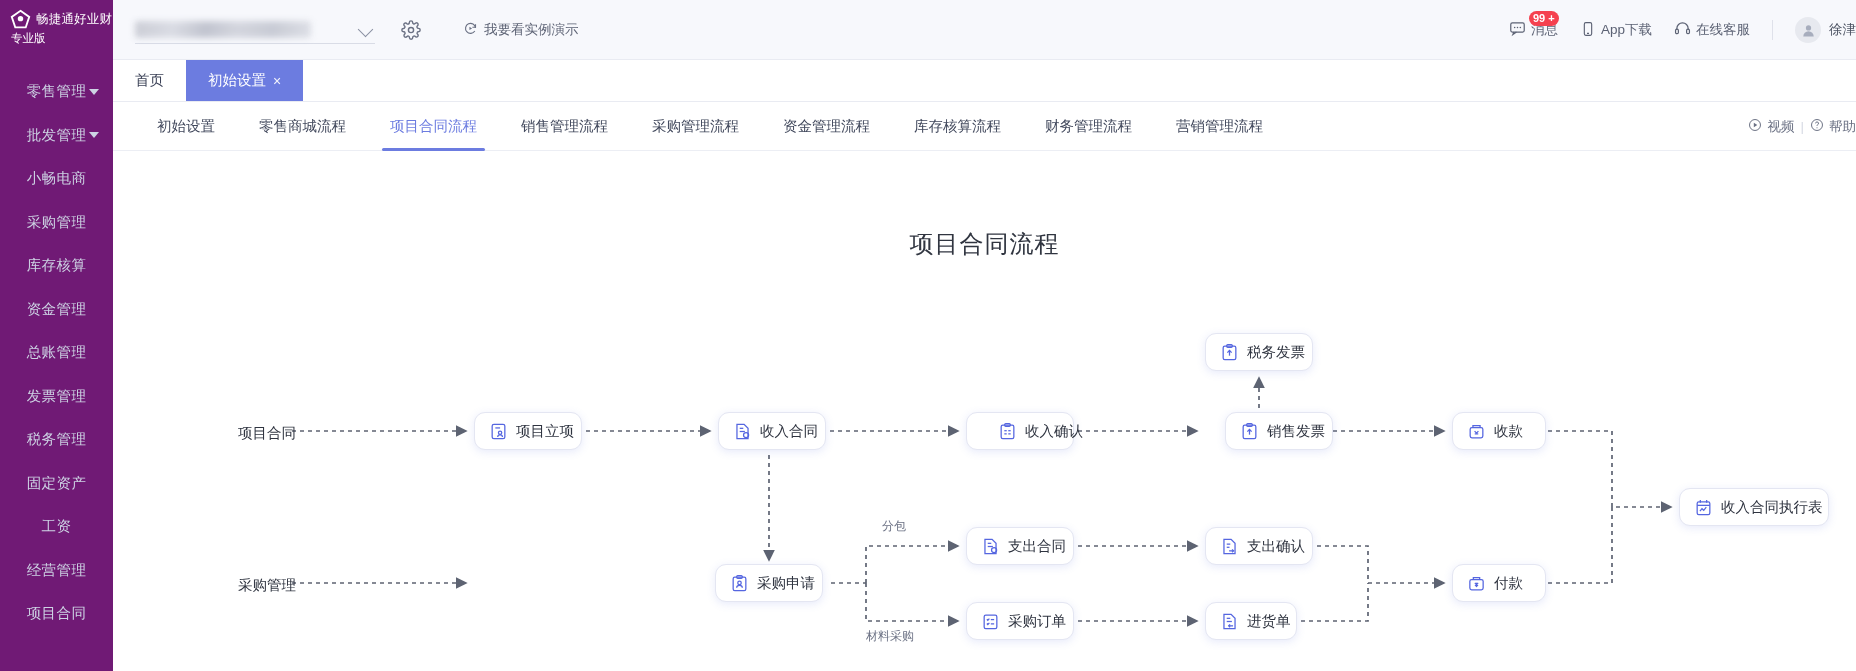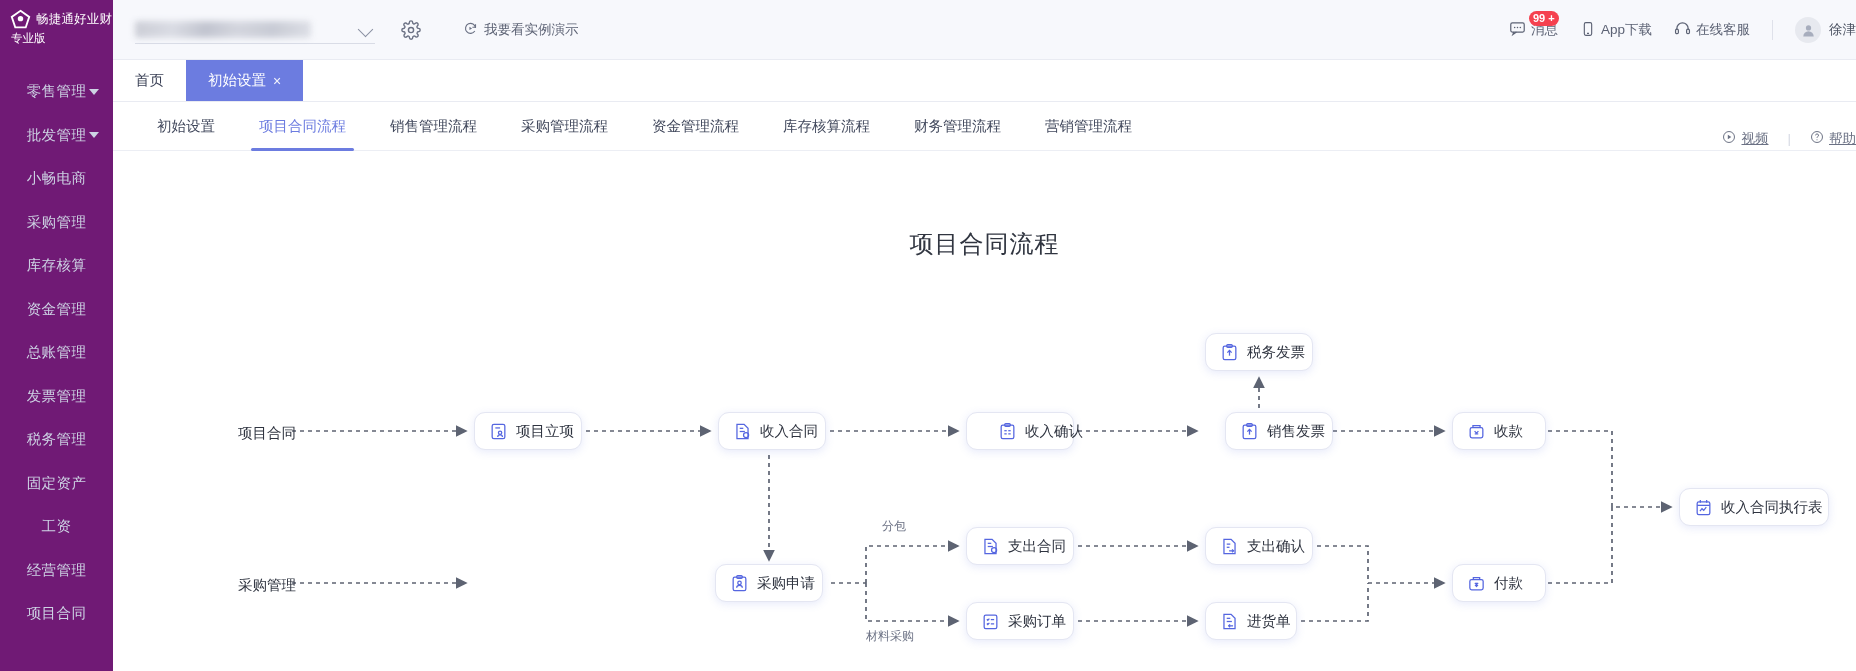--- a/index.html
+++ b/index.html
@@ -102,22 +102,22 @@
     font-size: 14.5px; color: #41485c; padding: 0 22px; height: 49px;
     display: flex; align-items: center; cursor: pointer; position: relative;
     white-space: nowrap;
   }
   .subtab.active { color: #6c7ce0; }
   .subtab.active::after {
     content:""; position:absolute; left: 14px; right: 14px; bottom: 0;
     height: 2.5px; background:#6c7ce0; border-radius:2px;
   }
   .subnav-right {
-    position: absolute; right: 0; top: 12px; height: 49px; display:flex;
-    align-items:center; gap:19px; color:#6b7184; font-size:13.5px; white-space: nowrap; text-decoration: underline;
+    position: absolute; right: 0; top: 0; height: 49px; display:flex;
+    align-items:center; gap:6px; color:#6b7184; font-size:13.5px; white-space: nowrap;
   }
   .sn-link { display:flex; align-items:center; gap:5px; cursor:pointer; }
   .sn-sep { color:#d6d9e3; }
 
   
   .canvas { flex: 1; background: #ffffff; position: relative; overflow: hidden; }
   .flow-title {
     position: absolute; left: 0; right: 0; top: 77px; text-align: center;
     font-size: 24px; color: #303540; letter-spacing: 1px;
   }
@@ -280,20 +280,23 @@
         <span>初始设置</span>
         <span class="closer">×</span>
       </div>
     </div>
 
     <div class="subnav-wrap">
       <div class="subnav">
         <div class="subtab">
             <span>初始设置</span>
           </div>
+        <div class="subtab">
+            <span>零售商城流程</span>
+          </div>
         <div class="subtab active">
             <span>项目合同流程</span>
           </div>
         <div class="subtab">
             <span>销售管理流程</span>
           </div>
         <div class="subtab">
             <span>采购管理流程</span>
           </div>
         <div class="subtab">

